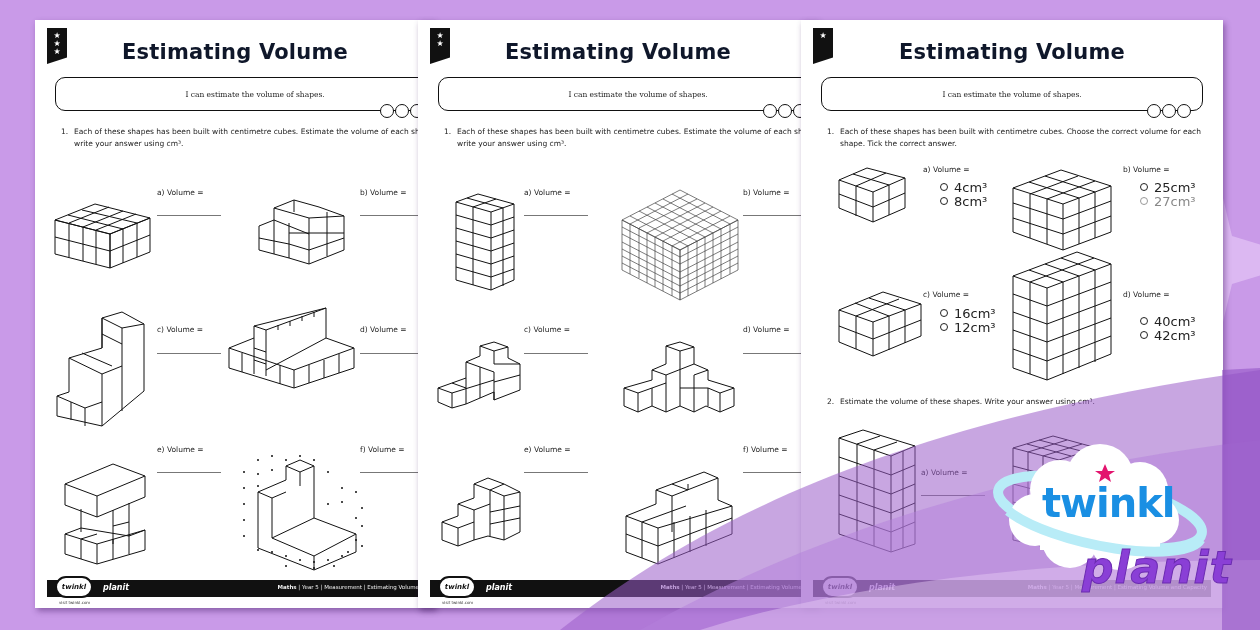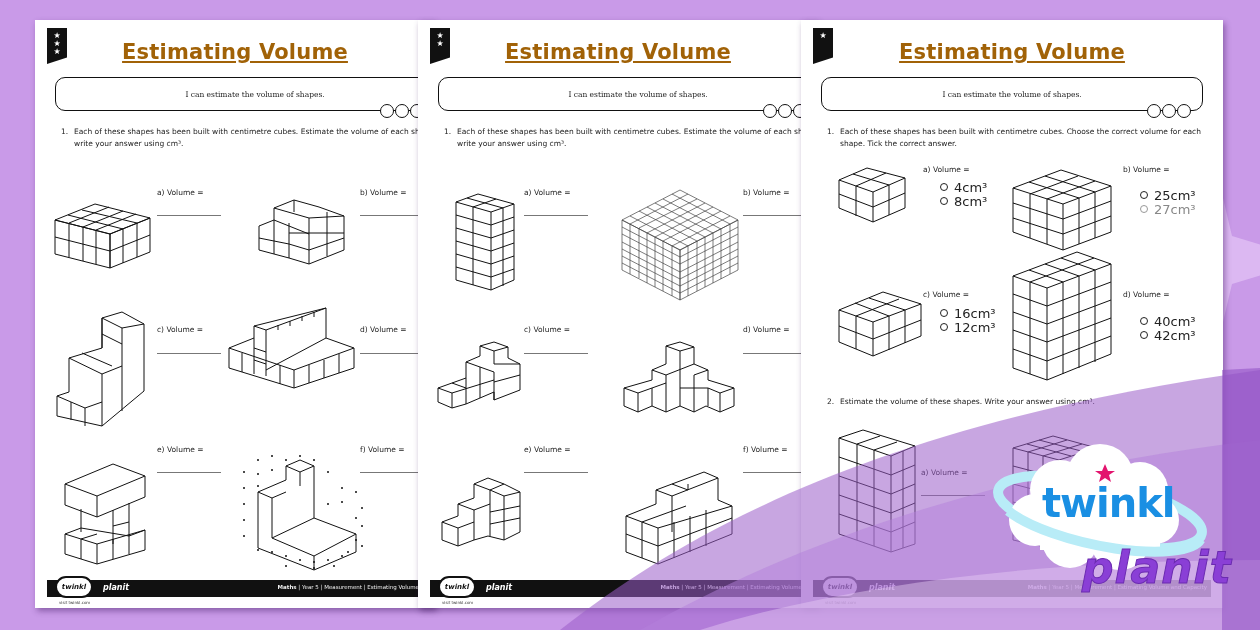--- a/index.html
+++ b/index.html
@@ -27,23 +27,22 @@
     background: linear-gradient(to right, rgba(0,0,0,0), rgba(0,0,0,0.18));
   }
   .badge {
     position: absolute; left: 12px; top: 8px; width: 20px; height: 36px;
     background: #111;
     clip-path: polygon(0 0, 100% 0, 100% 82%, 0 100%);
     color: #fff; font-size: 8px; line-height: 9px; text-align: center; padding-top: 3px;
   }
   .title {
     position: absolute; left: 0; right: 0; top: 20px; text-align: center;
-    font-family: "DejaVu Sans", sans-serif; font-weight: bold; font-size: 21px; color: #a16207;
+    font-family: "DejaVu Sans", sans-serif; font-weight: bold; font-size: 21px; color: #0f172a;
     letter-spacing: 0.2px;
-    text-decoration: underline;
   }
   .objective {
     position: absolute; left: 20px; right: 12px; top: 57px; height: 34px;
     border: 1.5px solid #111; border-radius: 10px;
     font-family: "DejaVu Serif", serif; font-size: 7.5px; color: #222;
     display: flex; align-items: center; justify-content: center;
   }
   .s1 .objective, .s2 .objective { right: -20px; }
   .circles {
     position: absolute; top: 84px; display: flex; gap: 1px;
@@ -556,21 +555,21 @@
         <line x1="32" y1="6" x2="82" y2="22"></line>
       <line x1="17" y1="24" x2="65" y2="6"></line>
         <line x1="34" y1="29" x2="82" y2="11"></line>
       <line x1="0" y1="33" x2="50" y2="49"></line>
         <line x1="50" y1="49" x2="98" y2="31"></line>
       <line x1="0" y1="48" x2="50" y2="64"></line>
         <line x1="50" y1="64" x2="98" y2="46"></line>
     </svg>
   </div>
   <div class="vol-label" style="left:322px;top:145px;">b) Volume =</div>
-  <div class="options" style="left:339px;top:168px;">
+  <div class="options" style="left:339px;top:160px;">
     <div class="opt">
         <span class="radio"></span>
         <span>25cm³</span>
       </div>
     <div class="opt faint">
         <span class="radio"></span>
         <span>27cm³</span>
       </div>
   </div>
 

